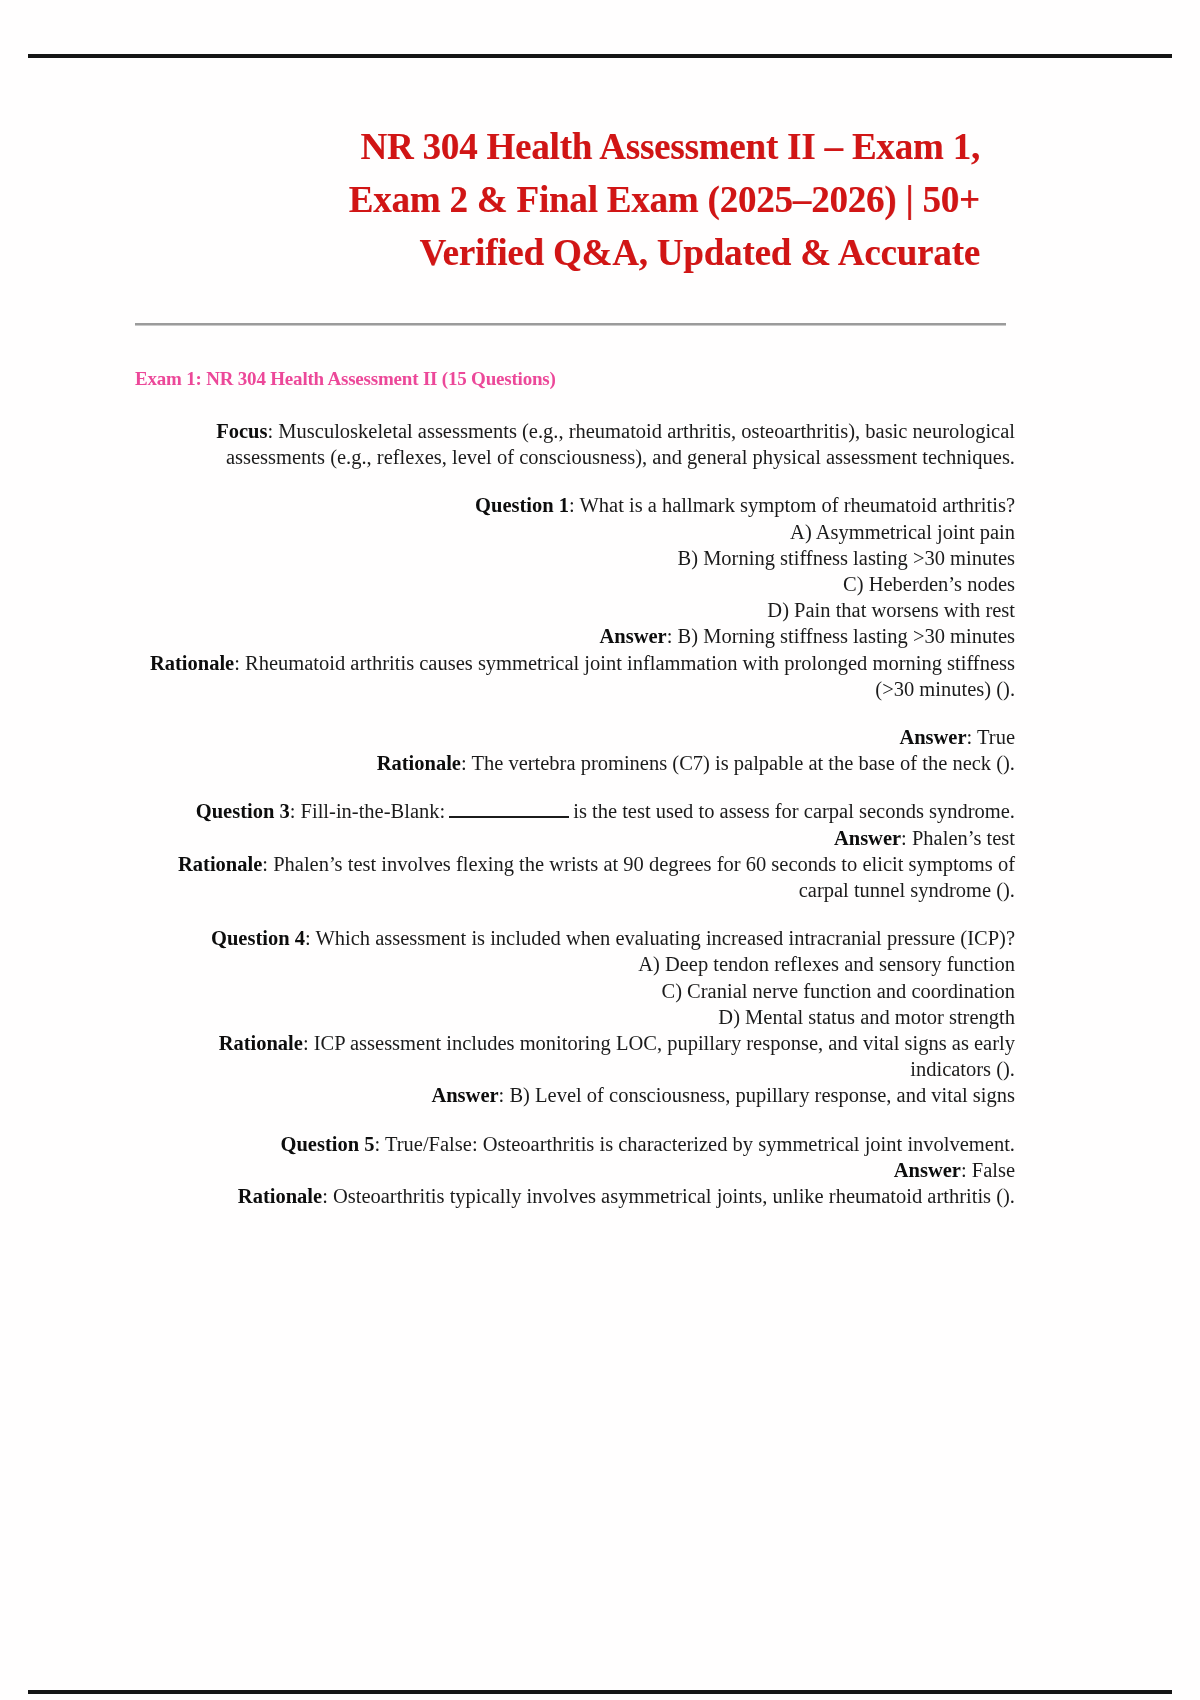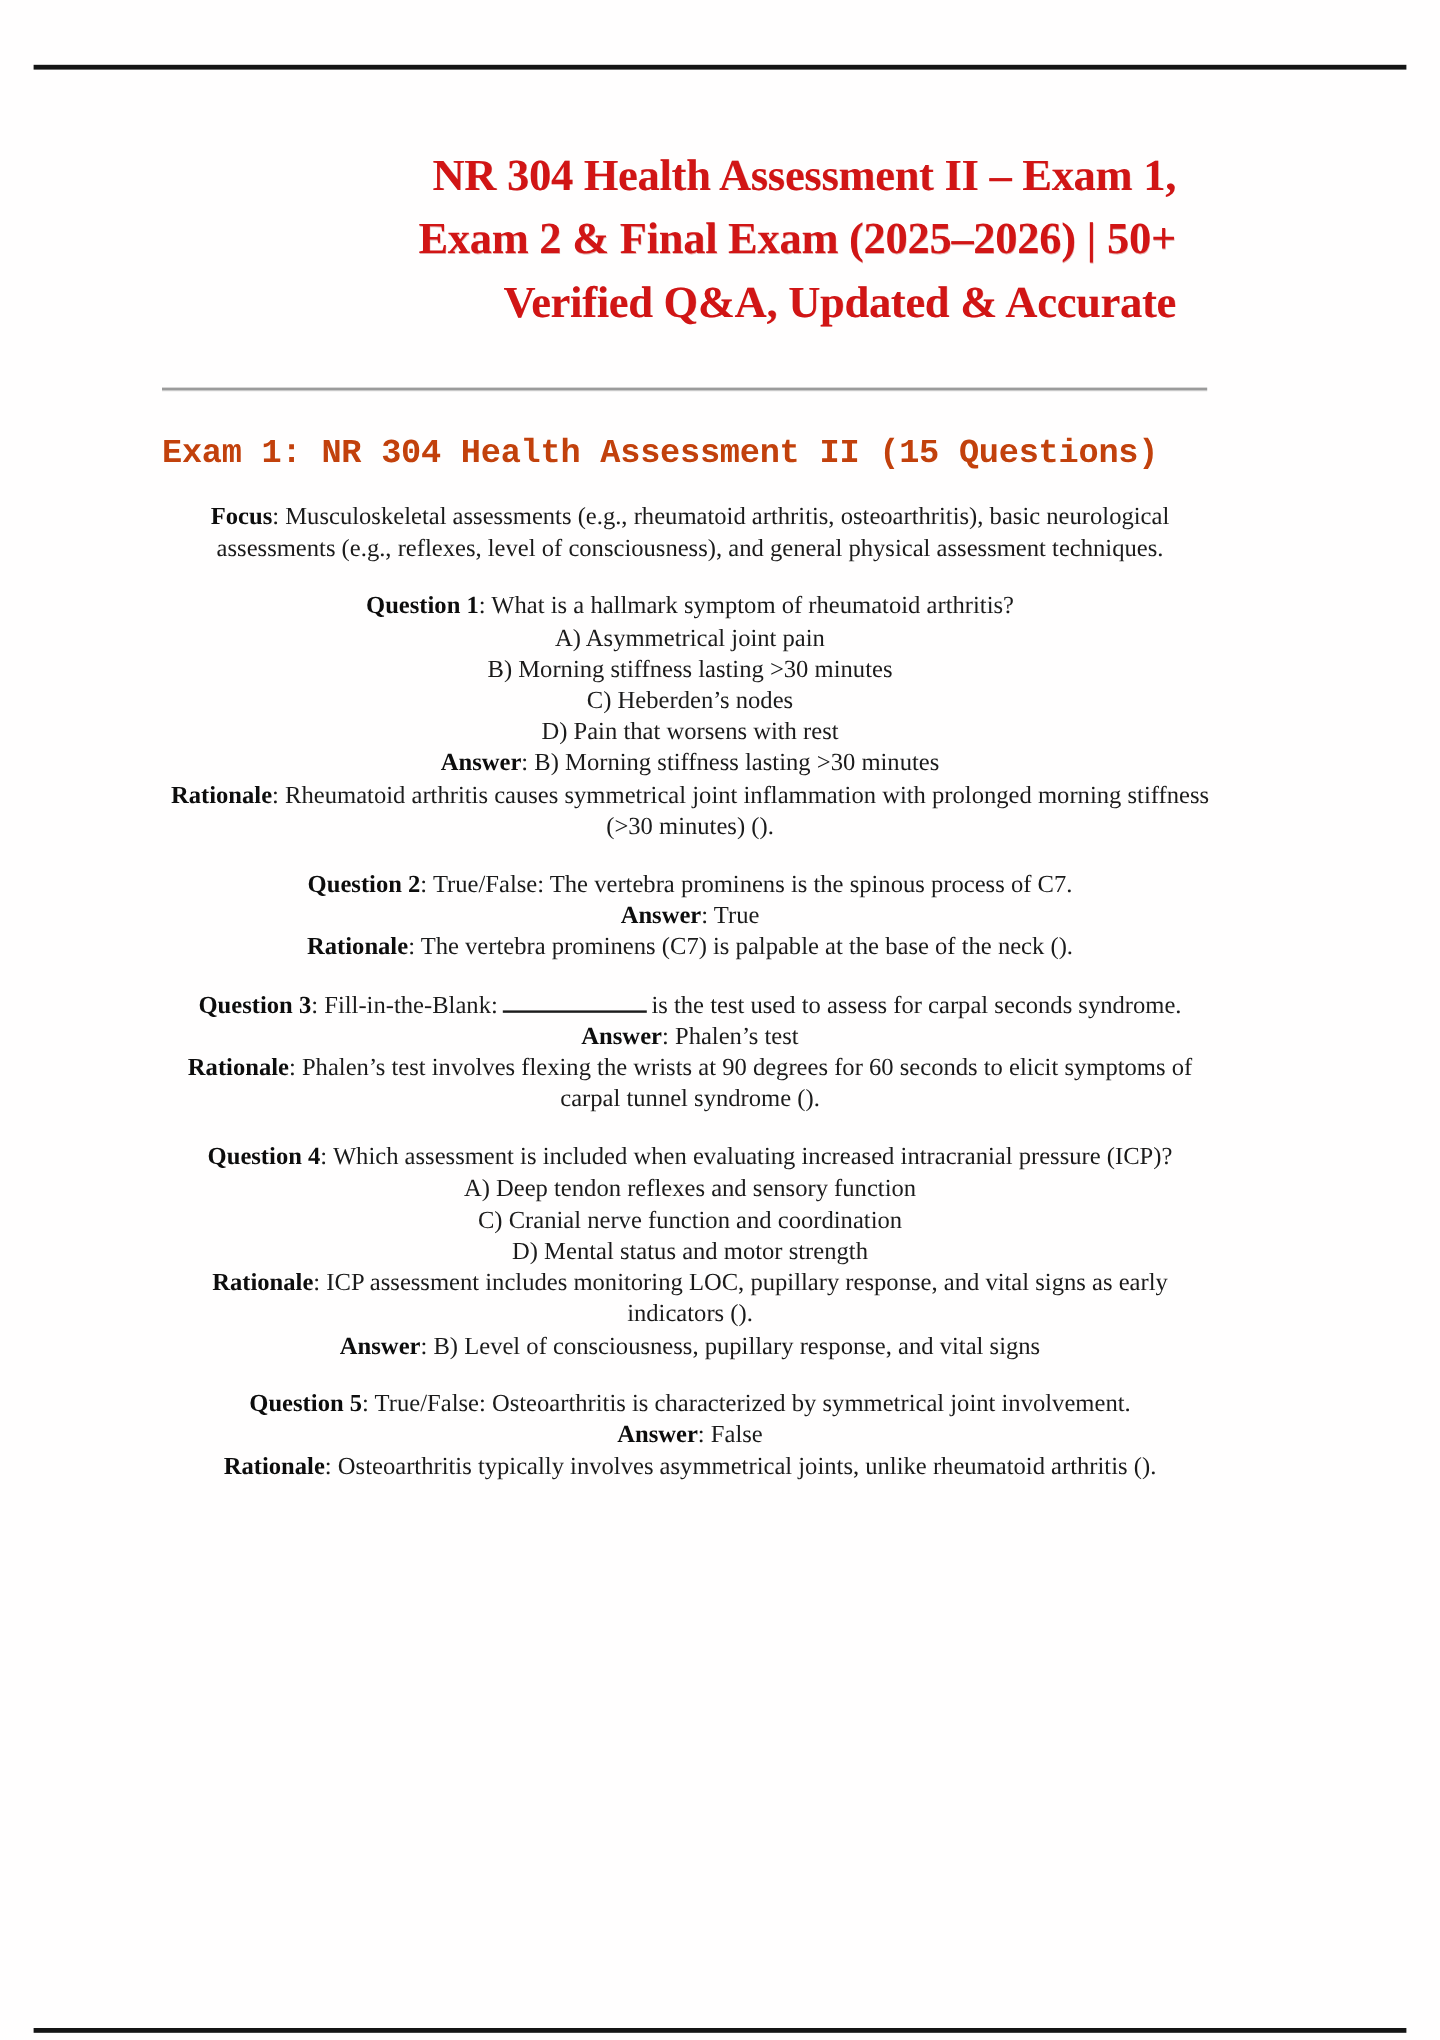--- a/index.html
+++ b/index.html
@@ -55,34 +55,33 @@
     padding: 0 35px;
     text-shadow: 0.4px 0.4px 0 rgba(170,20,20,0.35);
   }
   .divider {
     margin: 44px 0 0 0;
     height: 3px;
     background: linear-gradient(to bottom, #9b9b9b 0%, #9b9b9b 55%, #c9c9c9 55%, #c9c9c9 100%);
     width: 871px;
   }
   .section-heading {
-    font-size: 28px;
+    font-size: 19px;
     font-weight: bold;
     line-height: 34px;
     margin: 36px 0 0 0;
     letter-spacing: -0.2px;
-    color: #c2410c;
-    font-family: Liberation Mono, monospace;
+    color: #ec4899;
   }
   .para {
     font-size: 20.5px;
     line-height: 26.2px;
     margin: 22px 0 0 0;
     color: #1b1b1b;
-    text-align: center;
+    text-align: right;
   }
   .para.tight {
     margin-top: 0;
   }
   .lbl {
     font-weight: bold;
     color: #0d0d0d;
   }
   .blank-underline {
     display: inline-block;
@@ -125,21 +124,20 @@
       <p class="para tight"><span class="lbl">Question 1</span><span>: What is a hallmark symptom of rheumatoid arthritis?</span></p>
       <p class="para tight">A) Asymmetrical joint pain</p>
       <p class="para tight">B) Morning stiffness lasting &gt;30 minutes</p>
       <p class="para tight">C) Heberden’s nodes</p>
       <p class="para tight">D) Pain that worsens with rest</p>
       <p class="para tight"><span class="lbl">Answer</span><span>: B) Morning stiffness lasting &gt;30 minutes</span></p>
       <p class="para tight"><span class="lbl">Rationale</span><span>: Rheumatoid arthritis causes symmetrical joint inflammation with prolonged morning stiffness (&gt;30 minutes) ().</span></p>
     </div>
 
     <div class="qblock">
-      <p class="para tight"><span class="lbl">Question 2</span><span>: True/False: The vertebra prominens is the spinous process of C7.</span></p>
       <p class="para tight"><span class="lbl">Answer</span><span>: True</span></p>
       <p class="para tight"><span class="lbl">Rationale</span><span>: The vertebra prominens (C7) is palpable at the base of the neck ().</span></p>
     </div>
 
     <div class="qblock">
       <p class="para tight"><span class="lbl">Question 3</span><span>: Fill-in-the-Blank:</span><span class="blank-underline"></span><span>is the test used to assess for carpal seconds syndrome.</span></p>
       <p class="para tight"><span class="lbl">Answer</span><span>: Phalen’s test</span></p>
       <p class="para tight"><span class="lbl">Rationale</span><span>: Phalen’s test involves flexing the wrists at 90 degrees for 60 seconds to elicit symptoms of carpal tunnel syndrome ().</span></p>
     </div>
 

